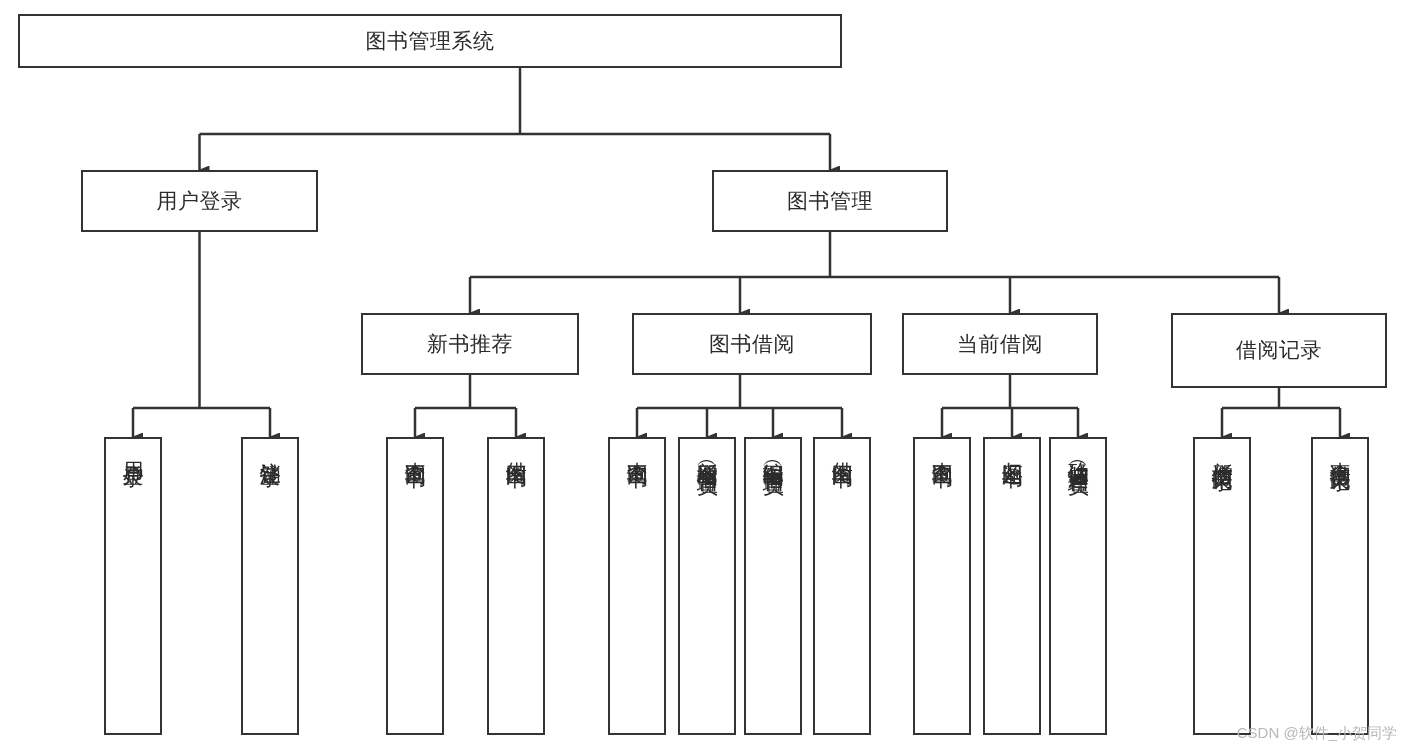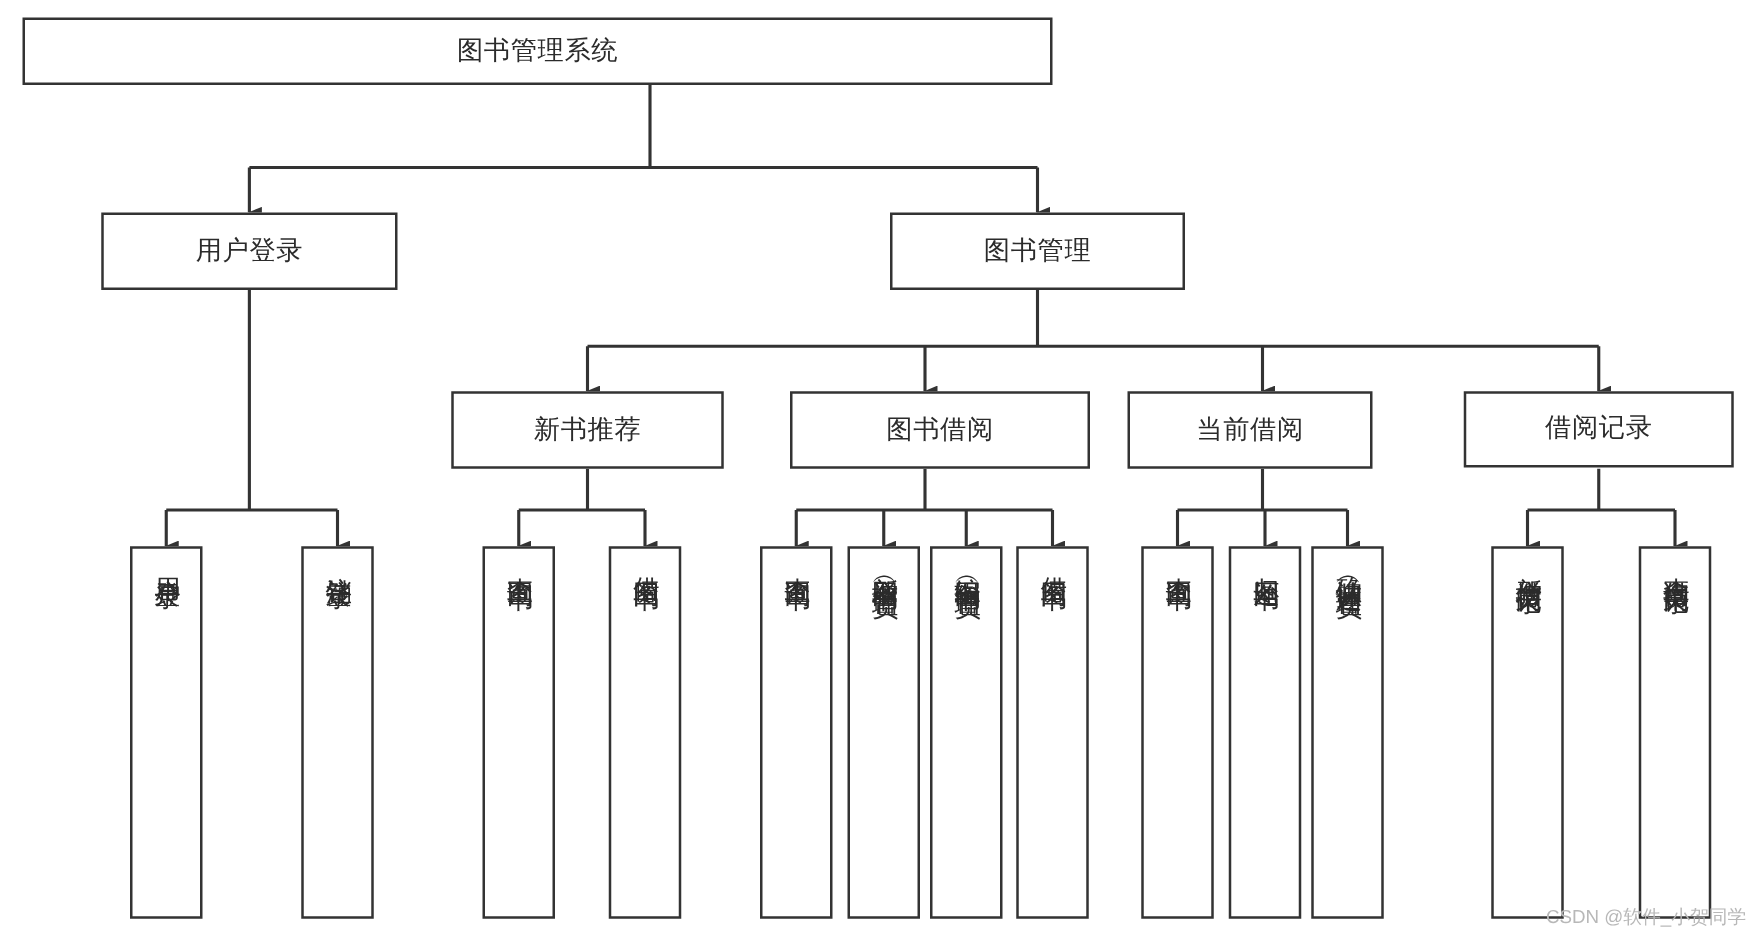--- a/index.html
+++ b/index.html
@@ -127,21 +127,21 @@
       </div>
       <div class="node" style="left: 361px; top: 313px; width: 218px; height: 62px;">
         <span class="node-label">新书推荐</span>
       </div>
       <div class="node" style="left: 632px; top: 313px; width: 240px; height: 62px;">
         <span class="node-label">图书借阅</span>
       </div>
       <div class="node" style="left: 902px; top: 313px; width: 196px; height: 62px;">
         <span class="node-label">当前借阅</span>
       </div>
-      <div class="node" style="left: 1171px; top: 313px; width: 216px; height: 61px;">
+      <div class="node" style="left: 1171px; top: 313px; width: 216px; height: 75px;">
         <span class="node-label">借阅记录</span>
       </div>
       <div class="node vertical" style="left: 104px; top: 437px; width: 58px; height: 298px;">
         <span class="node-label">用户登录</span>
       </div>
       <div class="node vertical" style="left: 241px; top: 437px; width: 58px; height: 298px;">
         <span class="node-label">注销登录</span>
       </div>
       <div class="node vertical" style="left: 386px; top: 437px; width: 58px; height: 298px;">
         <span class="node-label">查询图书</span>

